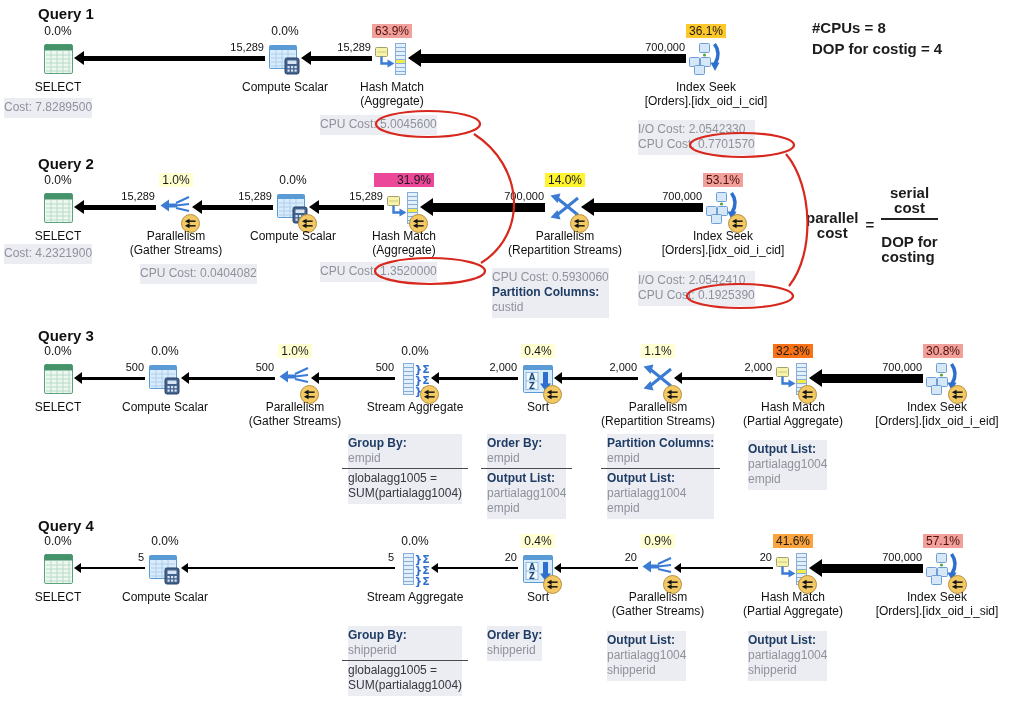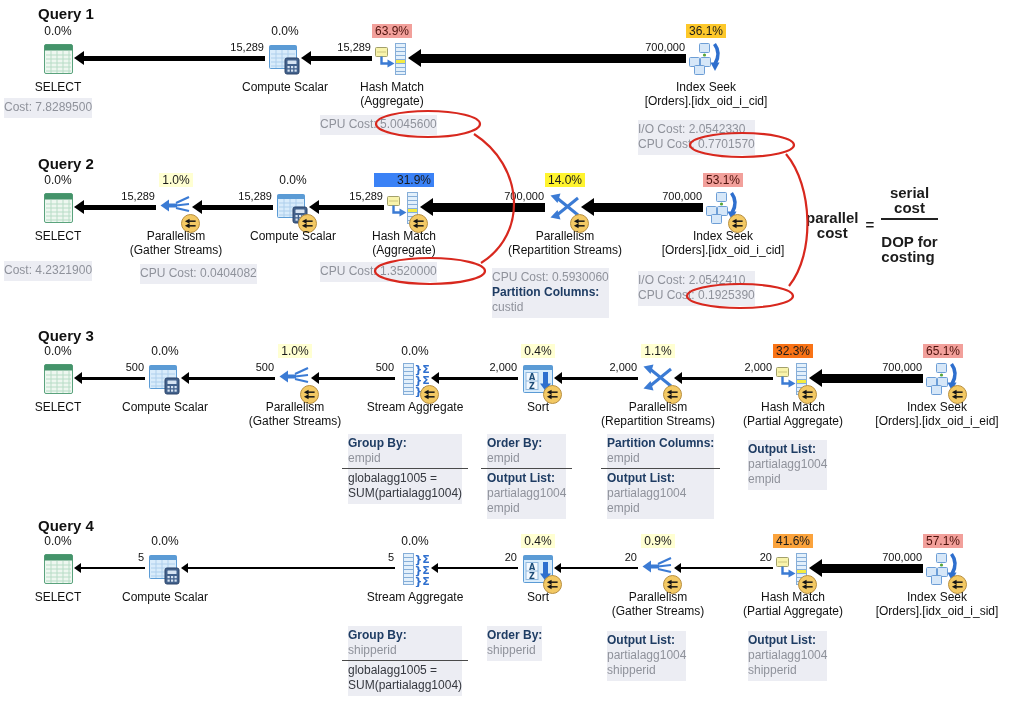--- a/index.html
+++ b/index.html
@@ -40,20 +40,24 @@
 
   <svg id="red-overlay" width="1024" height="710" viewBox="0 0 1024 710">
     <ellipse class="red-stroke" cx="428" cy="124" rx="52" ry="13" stroke="#d8281e"></ellipse>
     <path class="red-stroke" d="M 474 134 C 524 166, 528 234, 481 263" stroke="#d8281e"></path>
     <ellipse class="red-stroke" cx="430" cy="271" rx="55" ry="13" stroke="#d8281e"></ellipse>
     <ellipse class="red-stroke" cx="742" cy="145" rx="52" ry="12" stroke="#d8281e"></ellipse>
     <path class="red-stroke" d="M 786 154 C 813 186, 815 254, 789 286" stroke="#d8281e"></path>
     <ellipse class="red-stroke" cx="740" cy="296" rx="53" ry="12" stroke="#d8281e"></ellipse>
   </svg>
 
+  <div id="anno-cpus">
+    <div>#CPUs = 8</div>
+    <div>DOP for costig = 4</div>
+  </div>
 
   <div id="anno-formula">
     <div class="lhs">
       <div>parallel</div>
       <div>cost</div>
     </div>
     <div class="eq">=</div>
     <div class="frac">
       <div class="num">
         <div>serial</div>
@@ -153,21 +157,21 @@
     <div class="nlabel" style="left: 621px; top: 80px;">Index Seek</div>
     <div class="nlabel" style="left: 621px; top: 94px;">[Orders].[idx_oid_i_cid]</div>
     <div class="infobox" style="left: 320px; top: 115px;">
       <div class="ib-line">CPU Cost: 5.0045600</div>
     </div>
     <div class="infobox" style="left: 638px; top: 120px;">
       <div class="ib-line">I/O Cost:  2.0542330</div>
       <div class="ib-line">CPU Cost: 0.7701570</div>
     </div>
     <div class="qtitle" style="left: 38px; top: 155px;">Query 2</div>
-    <div class="infobox" style="left: 4px; top: 261px;">Cost: 4.2321900</div>
+    <div class="infobox" style="left: 4px; top: 244px;">Cost: 4.2321900</div>
     <div class="icon" style="left: 40px; top: 190px;"><svg width="36" height="36" viewBox="0 0 36 36">
         <rect x="4.5" y="3.5" width="28" height="29" rx="1.5" fill="#eef7f0" stroke="#5aa37d"></rect>
         <path d="M4.5 5 a1.5 1.5 0 0 1 1.5 -1.5 h25 a1.5 1.5 0 0 1 1.5 1.5 v4.5 h-28 Z" fill="#44936a"></path>
         <g stroke="#b7dcc6" stroke-width="1">
           <line x1="6" y1="14" x2="31" y2="14"></line>
           <line x1="6" y1="18" x2="31" y2="18"></line>
           <line x1="6" y1="22" x2="31" y2="22"></line>
           <line x1="6" y1="26" x2="31" y2="26"></line>
           <line x1="6" y1="30" x2="31" y2="30"></line>
           <line x1="11" y1="10" x2="11" y2="32"></line>
@@ -261,21 +265,21 @@
       </svg><div class="pmark">
         <svg width="13" height="13" viewBox="0 0 14 14">
           <g stroke="#141414" stroke-width="1.6">
             <line x1="5" y1="4.5" x2="12.5" y2="4.5"></line>
             <line x1="5" y1="9.5" x2="12.5" y2="9.5"></line>
           </g>
           <path d="M1 4.5 L 6 1.8 L 6 7.2 Z" fill="#141414"></path>
           <path d="M1 9.5 L 6 6.8 L 6 12.2 Z" fill="#141414"></path>
         </svg>
       </div></div>
-    <div class="pct" style="left: 359px; top: 173px;"><span style="background-color: #3b82f6; color: rgb(26, 26, 26); padding-left: 23px;">31.9%</span></div>
+    <div class="pct" style="left: 359px; top: 173px;"><span style="background-color: #ec4899; color: rgb(26, 26, 26); padding-left: 23px;">31.9%</span></div>
     <div class="nlabel" style="left: 319px; top: 229px;">Hash Match</div>
     <div class="nlabel" style="left: 319px; top: 243px;">(Aggregate)</div>
     <div class="ah" style="left: 420px; top: 197.5px; border-width: 9.5px 13px 9.5px 0px;"></div>
     <div class="ab" style="left: 432px; width: 113px; top: 202.5px; height: 9px;"></div>
     <div class="rows" style="left: 467px; top: 190px;">700,000</div>
     <div class="icon" style="left: 547px; top: 190px;"><svg width="36" height="36" viewBox="0 0 36 36">
         <g stroke="#3b7bd4" stroke-width="3" fill="none">
           <line x1="31" y1="8" x2="10" y2="25"></line>
           <line x1="31" y1="25" x2="10" y2="8"></line>
         </g>
@@ -531,21 +535,21 @@
       </svg><div class="pmark">
         <svg width="13" height="13" viewBox="0 0 14 14">
           <g stroke="#141414" stroke-width="1.6">
             <line x1="5" y1="4.5" x2="12.5" y2="4.5"></line>
             <line x1="5" y1="9.5" x2="12.5" y2="9.5"></line>
           </g>
           <path d="M1 4.5 L 6 1.8 L 6 7.2 Z" fill="#141414"></path>
           <path d="M1 9.5 L 6 6.8 L 6 12.2 Z" fill="#141414"></path>
         </svg>
       </div></div>
-    <div class="pct" style="left: 898px; top: 344px;"><span style="background-color: rgb(242, 160, 155); color: rgb(78, 18, 12);">65.1%</span></div>
+    <div class="pct" style="left: 898px; top: 344px;"><span style="background-color: rgb(242, 160, 155); color: rgb(78, 18, 12);">30.8%</span></div>
     <div class="nlabel" style="left: 852px; top: 400px;">Index Seek</div>
     <div class="nlabel" style="left: 852px; top: 414px;">[Orders].[idx_oid_i_eid]</div>
     <div class="infobox" style="left: 348px; top: 434px;">
       <div class="ib-line b">Group By:</div>
       <div class="ib-line">empid</div>
       <div class="ib-hr"></div>
       <div class="ib-line dark">globalagg1005 =</div>
       <div class="ib-line dark">SUM(partialagg1004)</div>
     </div>
     <div class="infobox" style="left: 487px; top: 434px;">

